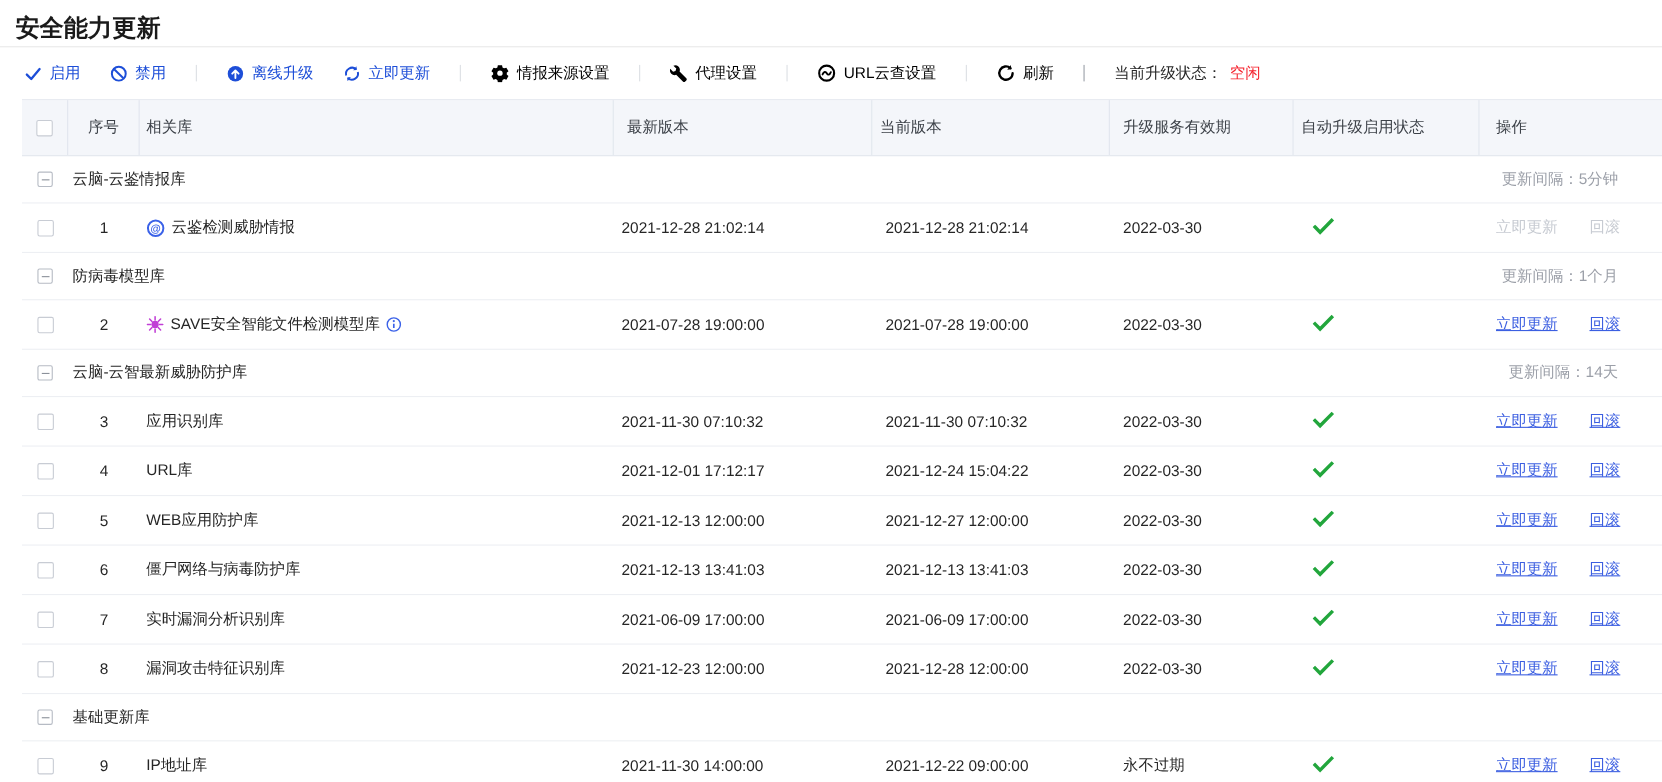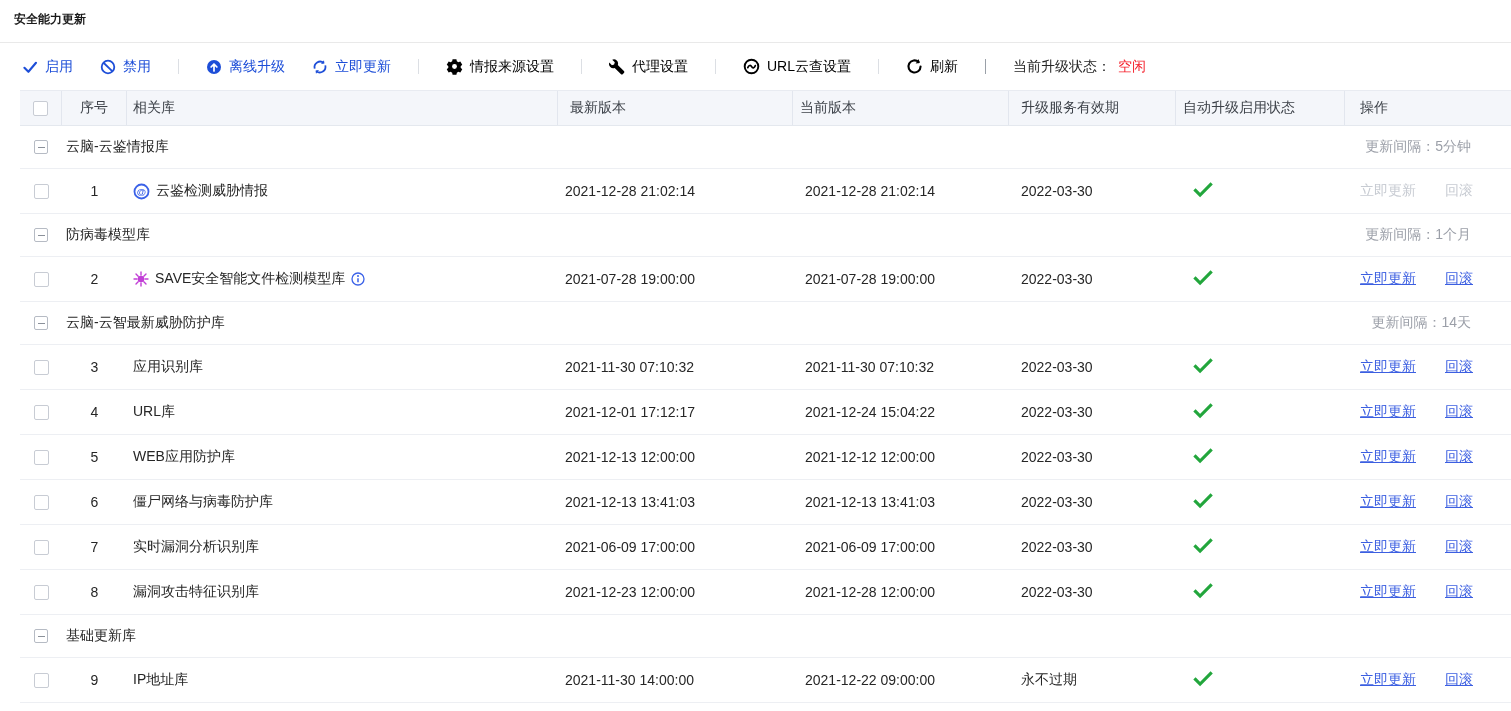--- a/index.html
+++ b/index.html
@@ -3,36 +3,36 @@
 <meta charset="utf-8">
 <style>
   * { box-sizing: border-box; margin: 0; padding: 0; }
   html,body { background:#fff; }
   body {
     width:1511px; height:711px; overflow:hidden;
     font-family:"Liberation Sans","DejaVu Sans",sans-serif;
     font-size:14px; color:#262626;
   }
   
-  .page-title { font-size:12px; font-weight:700; color:#1a1a1a; padding:11px 0 0 14px; height:43px; border-bottom:1px solid #e9e9e9; }
+  .page-title { font-size:22px; font-weight:700; color:#1a1a1a; padding:11px 0 0 14px; height:43px; border-bottom:1px solid #e9e9e9; }
   
   .toolbar { height:47px; display:flex; align-items:center; padding-left:22px; }
   .tb-btn { display:flex; align-items:center; gap:7px; margin-right:27px; cursor:pointer; white-space:nowrap; }
   .tb-btn.disabled { color:#1d4ed8; cursor:default;align-items:center; }
   .tb-btn.enabled  { color:#000000; }
   .tb-btn .icn { display:flex; align-items:center; }
   .tb-sep { width:1px; height:15px; background:#dcdfe4; margin-right:27px; }
   .tb-sep.dark { background:#9aa0a8; }
   .status-wrap { display:flex; align-items:flex-end; white-space:nowrap; }
   .status-label { color:#262626; }
   .status-value { color:#f5222d; margin-left:7px; }
   
   .table { width:1491px; margin-left:20px; }
   .grid-cols { display:grid; grid-template-columns:42px 65px 431px 235px 216px 167px 169px 1fr; align-items:center; }
-  .thead { height:36px; background:#f4f6fa; border-top:1px solid #e8ebf1; border-bottom:1px solid #e4e8ee; color:#3d4249; }
+  .thead { height:52px; background:#f4f6fa; border-top:1px solid #e8ebf1; border-bottom:1px solid #e4e8ee; color:#3d4249; }
   .th { height:100%; display:flex; align-items:center; border-right:1px solid #e2e6ee; padding-left:12px; }
   .th:last-child { border-right:none; }
   .th.c-check { justify-content:center; padding-left:0; }
   .th.c-num { justify-content:center; padding-left:0; }
   .th.c-name { padding-left:6px; }
   .th.c-cur { padding-left:7px; }
   .th.c-auto { padding-left:7px; }
   .th.c-ops { padding-left:15px; }
   .row { height:45px; border-bottom:1px solid #edeff3; }
   .group-row { height:43px; display:flex; align-items:center; border-bottom:1px solid #edeff3; }
@@ -303,21 +303,21 @@
 
   <div class="row grid-cols">
     <div class="cell c-check">
         <span class="checkbox"></span>
       </div>
     <div class="cell c-num">5</div>
     <div class="cell c-name">
         <span class="name-text">WEB应用防护库</span>
       </div>
     <div class="cell c-cur">2021-12-13 12:00:00</div>
-    <div class="cell c-latest">2021-12-12 12:00:00</div>
+    <div class="cell c-latest">2021-12-27 12:00:00</div>
     <div class="cell c-valid">2022-03-30</div>
     <div class="cell c-auto">
         <span><svg width="20" height="16" viewBox="0 0 20 16">
             <path d="M2.5 8.4l4.6 4.7L17.6 2.4" fill="none" stroke="#22a63c" stroke-width="3.1" stroke-linecap="square"></path>
           </svg></span>
       </div>
     <div class="cell c-ops">
       <span class="link upd">立即更新</span>
       <span class="link">回滚</span>
     </div>

